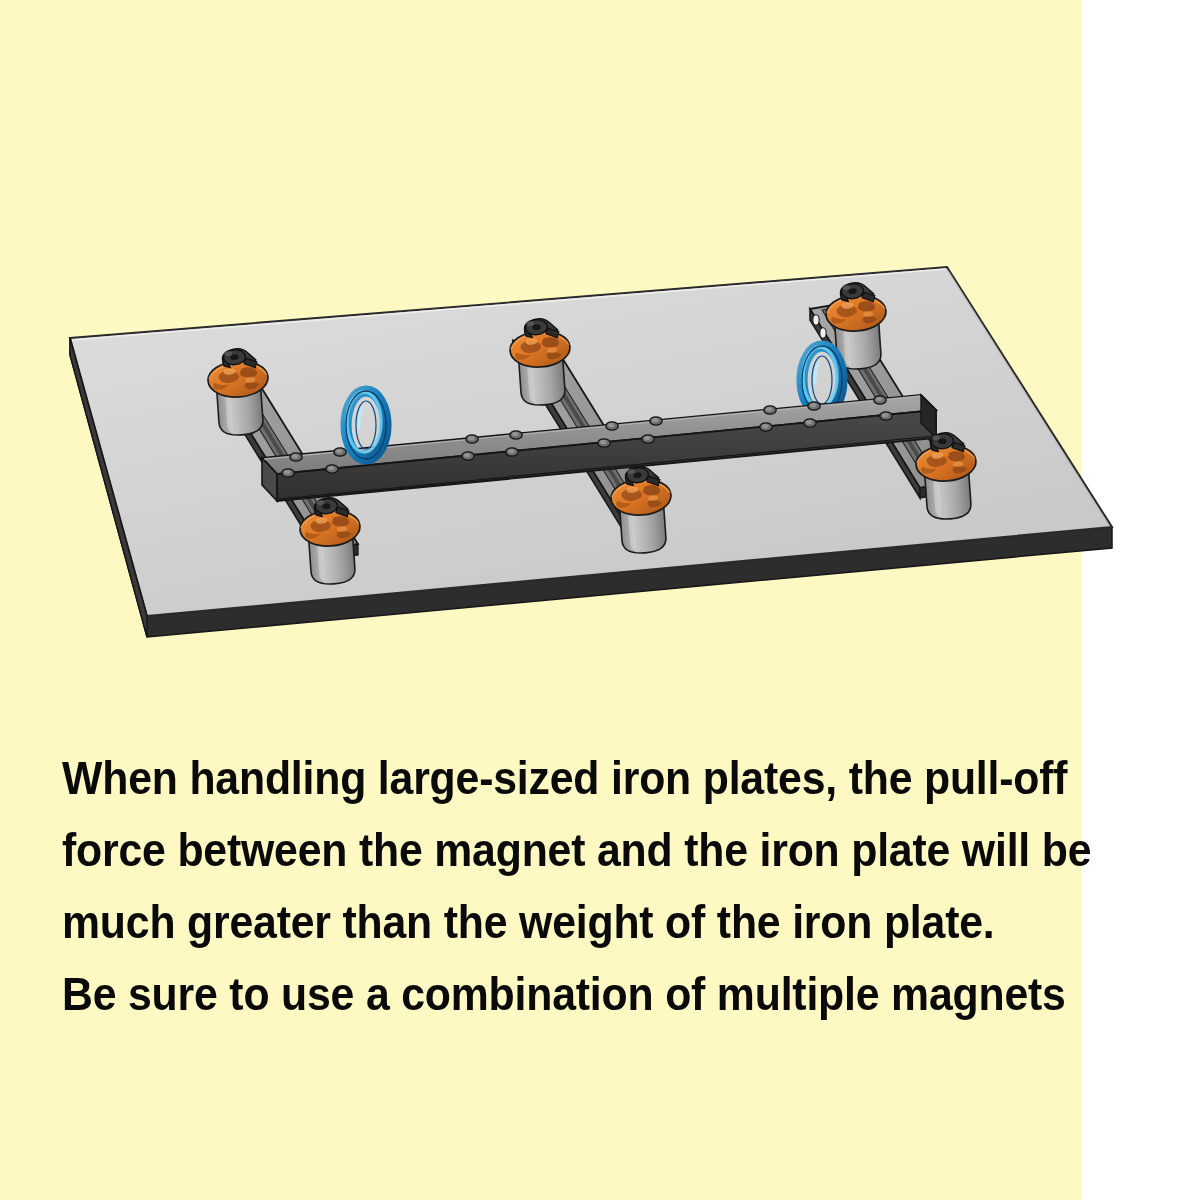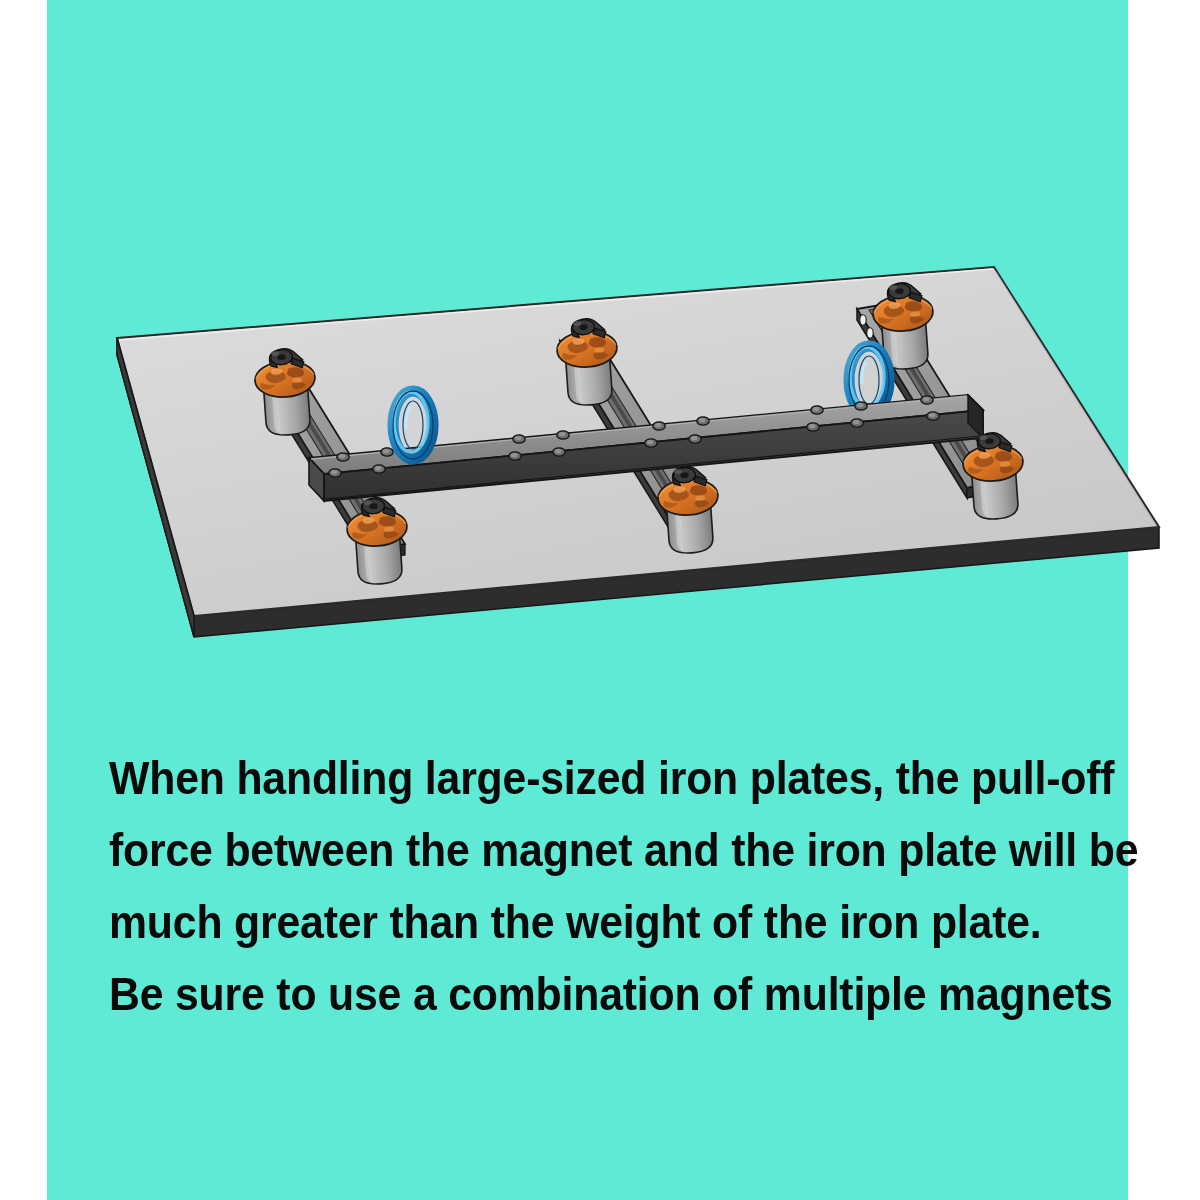--- a/index.html
+++ b/index.html
@@ -10,22 +10,21 @@
   body {
     width: 1200px;
     height: 1200px;
     font-family: "Liberation Sans", sans-serif;
     overflow: hidden;
   }
   #page {
     position: relative;
     width: 1081px;
     height: 1200px;
-    background: #5eead4;
-    margin-left: 47px;
+    background: #fef9c3;
   }
   #illustration {
     position: absolute;
     left: 0;
     top: 0;
     width: 1200px;
     height: 700px;
   }
   #caption {
     position: absolute;

